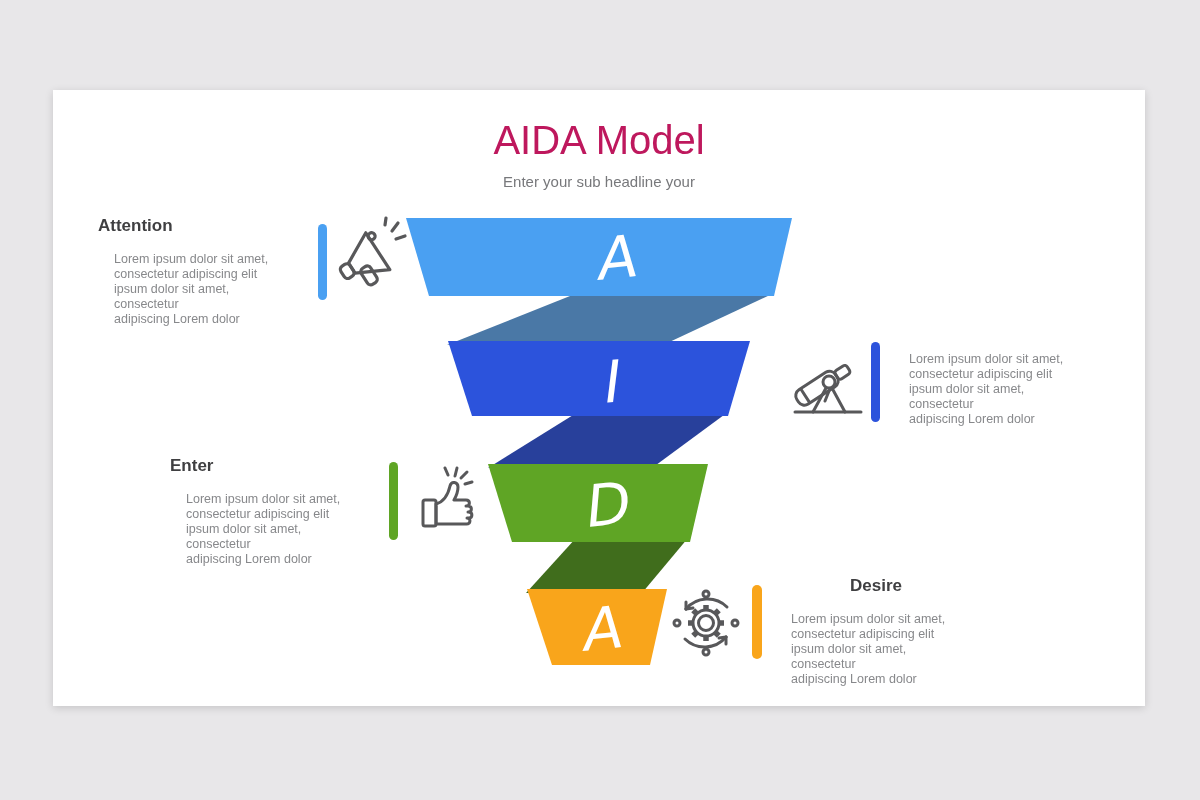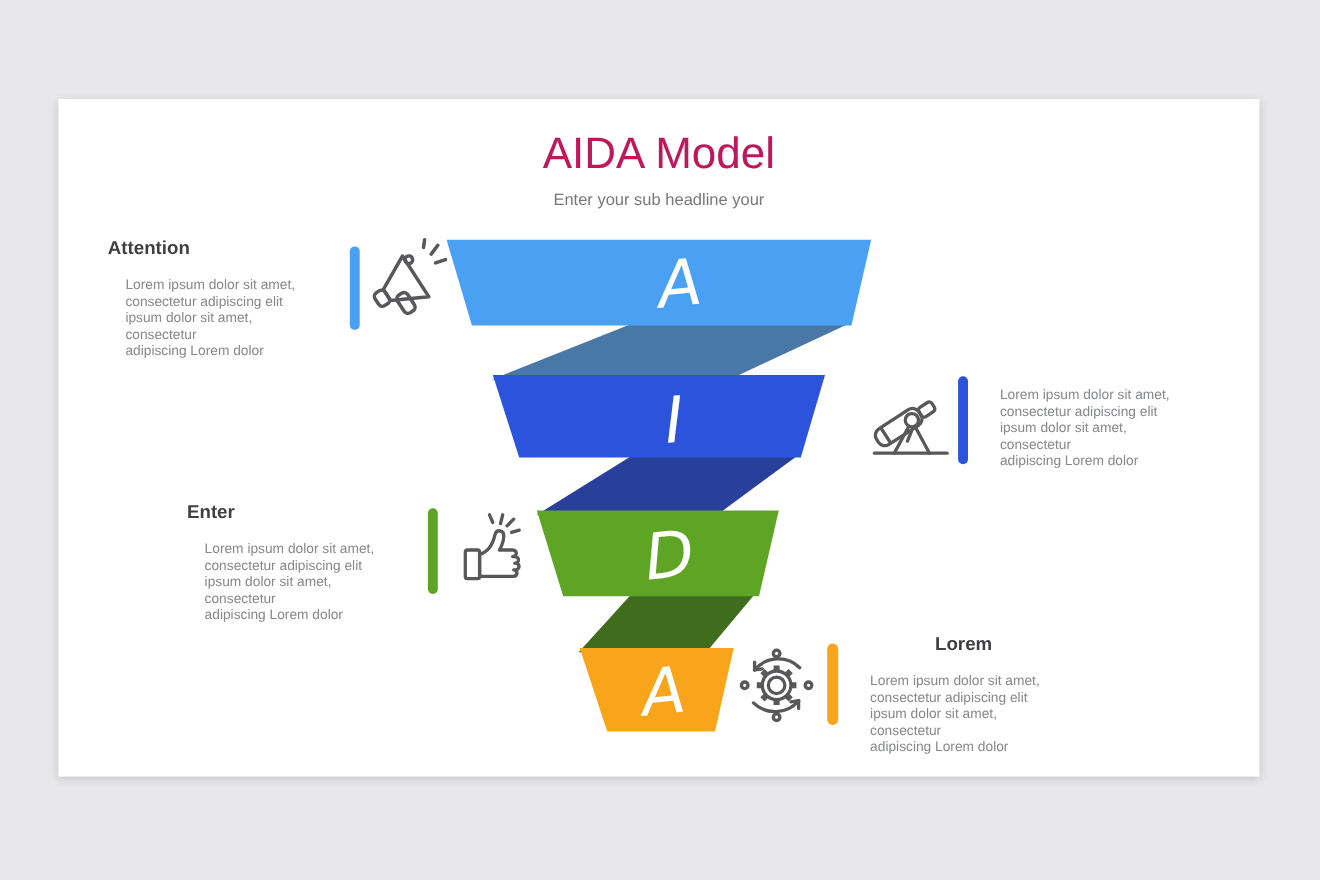--- a/index.html
+++ b/index.html
@@ -77,21 +77,21 @@
 <div class="stage align-right" style="left:170px;top:456px;width:210px;">
   <div class="hd">Enter</div>
   <p class="bd">Lorem ipsum dolor sit amet,
 consectetur adipiscing elit
 ipsum dolor sit amet, consectetur
 adipiscing Lorem dolor</p>
 </div>
 <div class="accent-bar" style="left: 389px; top: 462px; width: 9px; height: 78px; background-color: rgb(95, 165, 37);"></div>
 
 <div class="stage" style="left:775px;top:576px;width:202px;">
-  <div class="hd hd-center">Lorem</div>
+  <div class="hd hd-center">Desire</div>
   <p class="bd align-right">Lorem ipsum dolor sit amet,
 consectetur adipiscing elit
 ipsum dolor sit amet, consectetur
 adipiscing Lorem dolor</p>
 </div>
 <div class="accent-bar" style="left: 752px; top: 585px; width: 10px; height: 74px; background-color: rgb(249, 165, 27);"></div>
 
 <svg class="icon" style="left:328px;top:214px;" width="86" height="92" viewBox="0 0 86 92">
   <g fill="none" stroke-width="3.2" stroke-linecap="round" stroke-linejoin="round" stroke="#58585a">
     <g transform="rotate(-33 40 46)">

